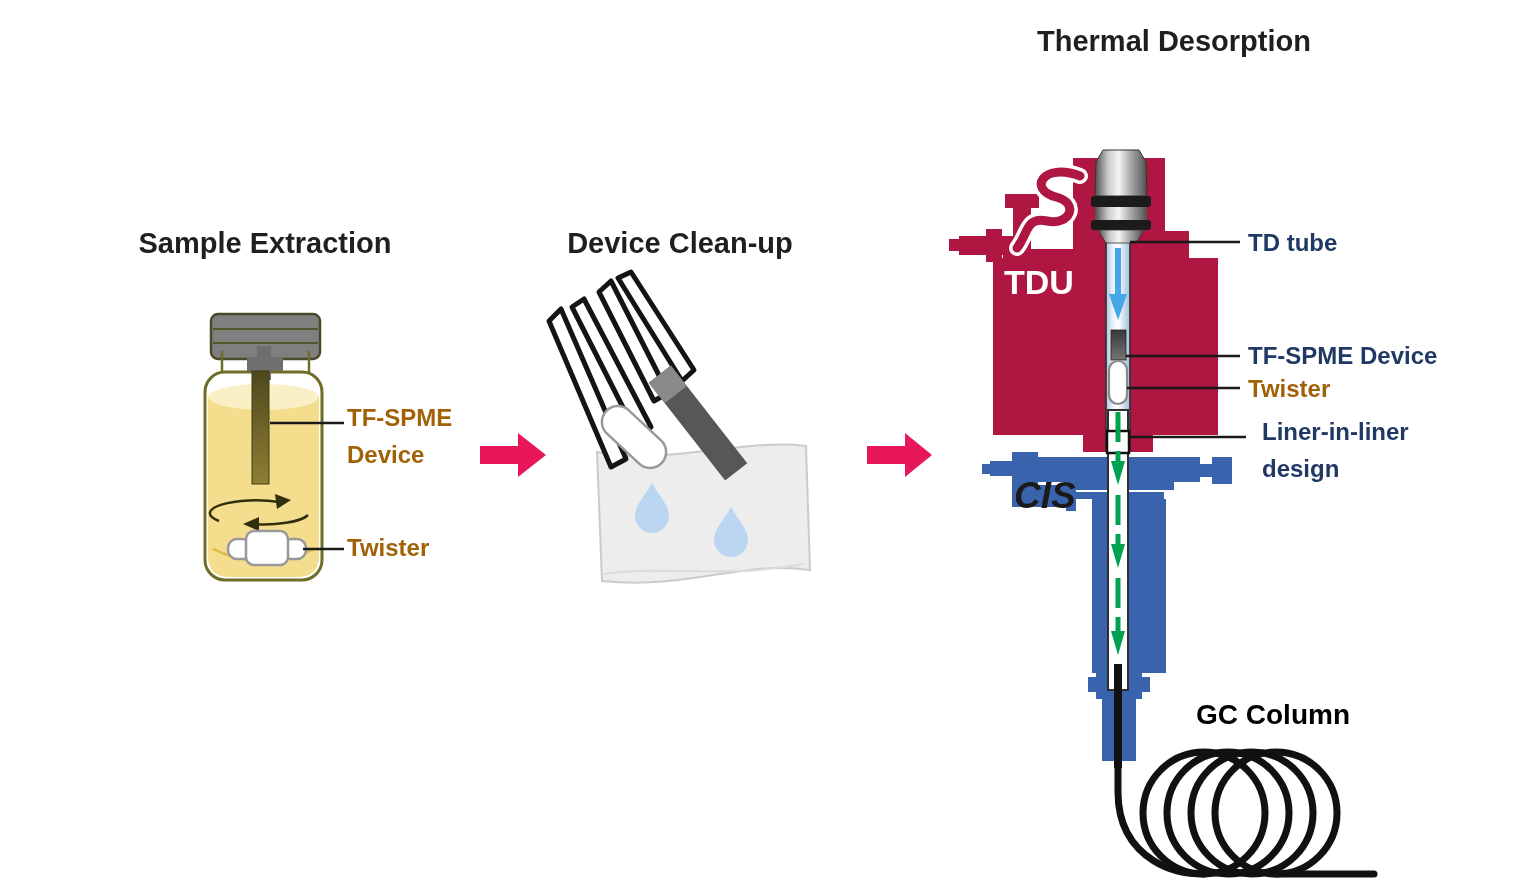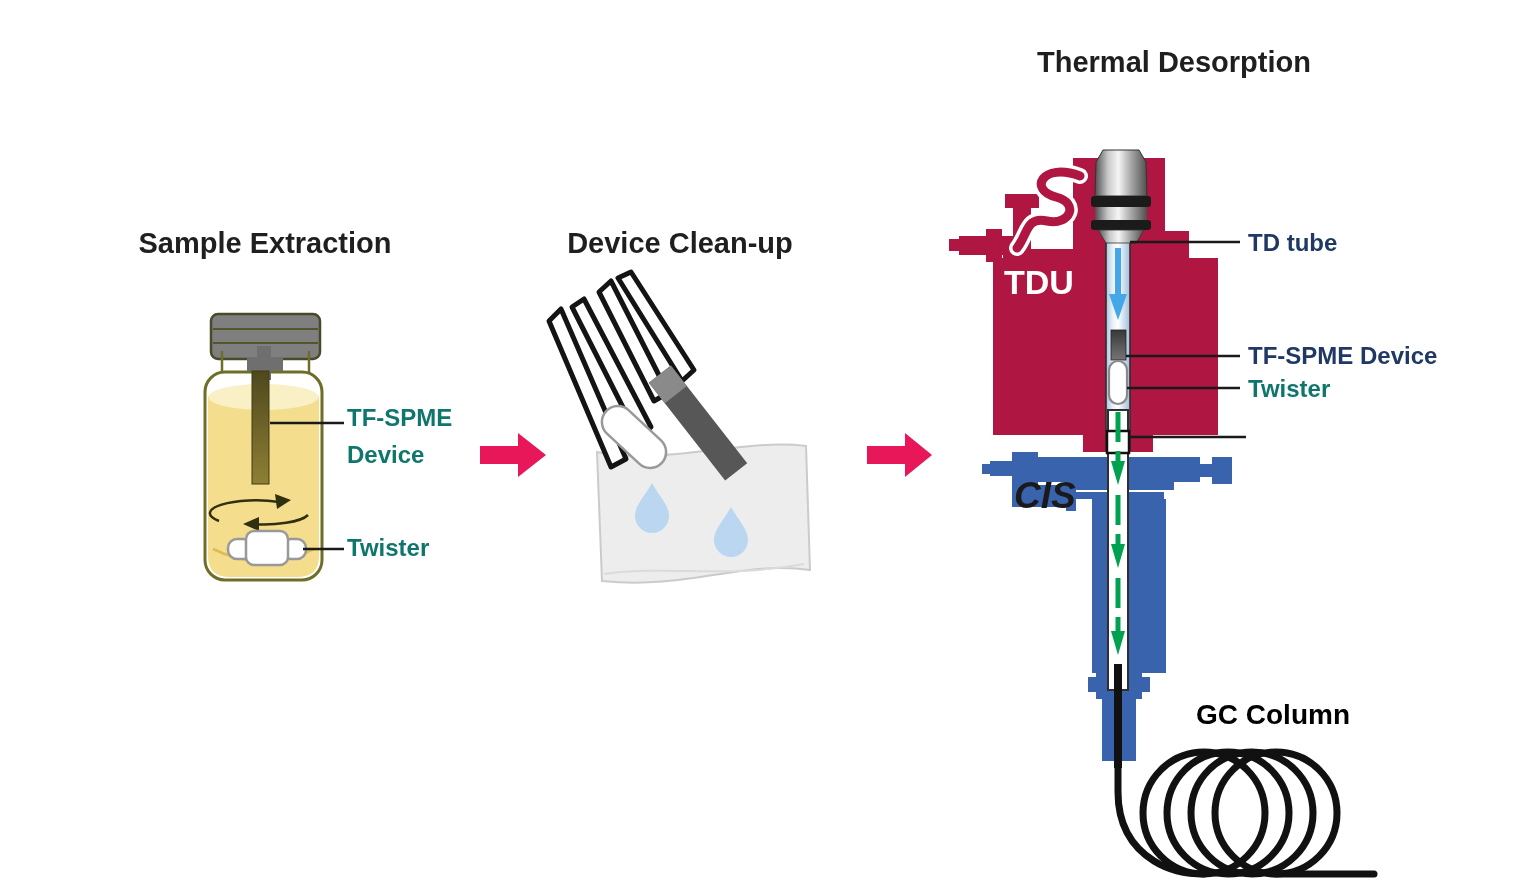--- a/index.html
+++ b/index.html
@@ -2,21 +2,21 @@
 <html><head>
 <meta charset="utf-8">
 <style>
   html,body{margin:0;padding:0;background:#ffffff;}
   #stage{position:relative;width:1536px;height:884px;background:#ffffff;overflow:hidden;
          font-family:"Liberation Sans", sans-serif;}
   #art{position:absolute;left:0;top:0;width:1536px;height:884px;}
   .lbl{position:absolute;font-weight:bold;color:#1F1F1F;white-space:nowrap;}
   .title{font-size:29px;text-align:center;white-space:nowrap;}
   .callout{font-size:24px;color:#1F3864;}
-  .callout-dark{font-size:24px;color:#0f766e;}
+  .callout-dark{font-size:24px;color:#a16207;}
   .wrap2{white-space:normal;line-height:37px;}
   .unit-tdu{font-size:34px;color:#FFFFFF;letter-spacing:0px;}
   .unit-cis{font-size:37px;color:#1A1A1A;}
   .gc{font-size:28px;color:#000000;}
 </style>
 </head>
 <body>
 
 <div id="stage">
 
@@ -175,26 +175,27 @@
   <g stroke="#1a1a1a" stroke-width="2.5">
     <line x1="1130" y1="242" x2="1240" y2="242"></line>
     <line x1="1126" y1="356" x2="1240" y2="356"></line>
     <line x1="1127" y1="388" x2="1240" y2="388"></line>
     <line x1="1129" y1="437" x2="1246" y2="437"></line>
   </g>
 </svg>
 
 <div class="lbl title" style="left:553px;top:227px;width:254px;">Device Clean-up</div>
 <div class="lbl title" style="left:123px;top:227px;width:284px;">Sample Extraction</div>
-<div class="lbl title" style="left:1016px;top:46px;width:316px;text-align:center;">Thermal Desorption</div>
+<div class="lbl title" style="left:1016px;top:25px;width:316px;text-align:center;">Thermal Desorption</div>
 
 <div class="lbl callout-dark wrap2" style="left:347px;top:399px;width:122px;">TF-SPME Device</div>
 <div class="lbl callout-dark" style="left:347px;top:534px;">Twister</div>
 
 <div class="lbl unit-tdu" style="left:1004px;top:263px;">TDU</div>
 <div class="lbl unit-cis" style="left:1014px;top:475px;font-style:italic;">CIS</div>
 
 <div class="lbl callout" style="left:1248px;top:229px;text-align:right;">TD tube</div>
 <div class="lbl callout" style="left:1248px;top:342px;">TF-SPME Device</div>
 <div class="lbl callout-dark" style="left:1248px;top:375px;">Twister</div>
+<div class="lbl callout wrap2" style="left:1262px;top:413px;width:185px;white-space:normal;">Liner-in-liner design</div>
 <div class="lbl gc" style="left:1196px;top:699px;">GC Column</div>
 
 </div>
 
 </body></html>

